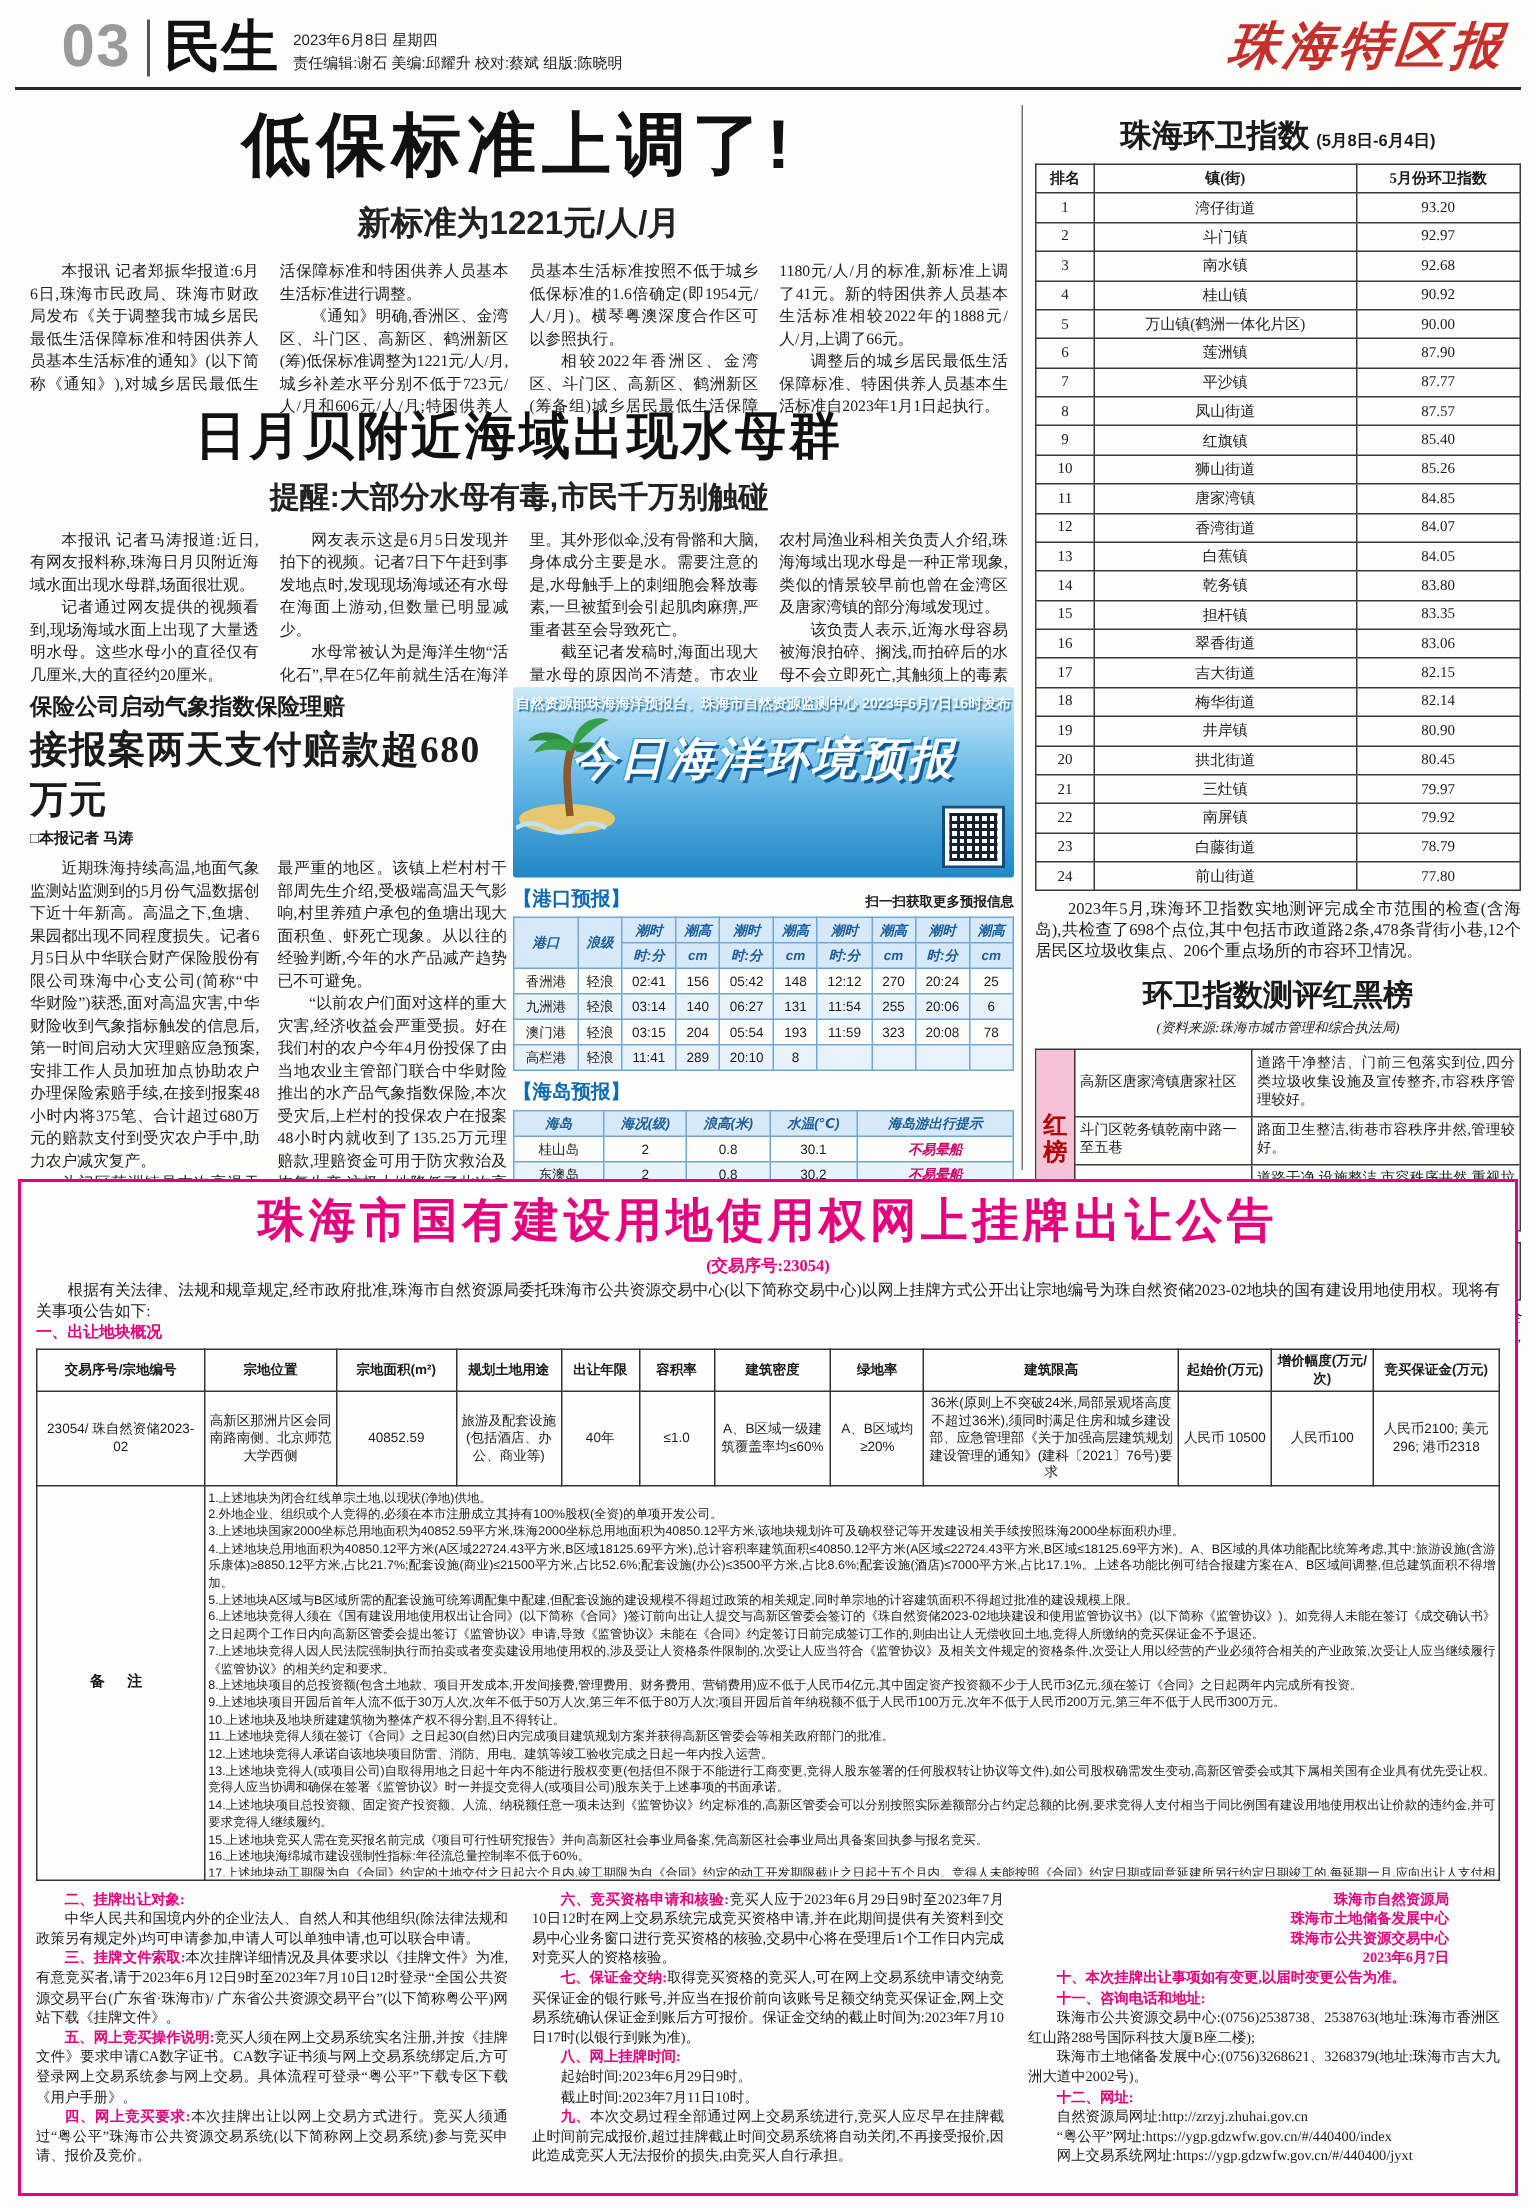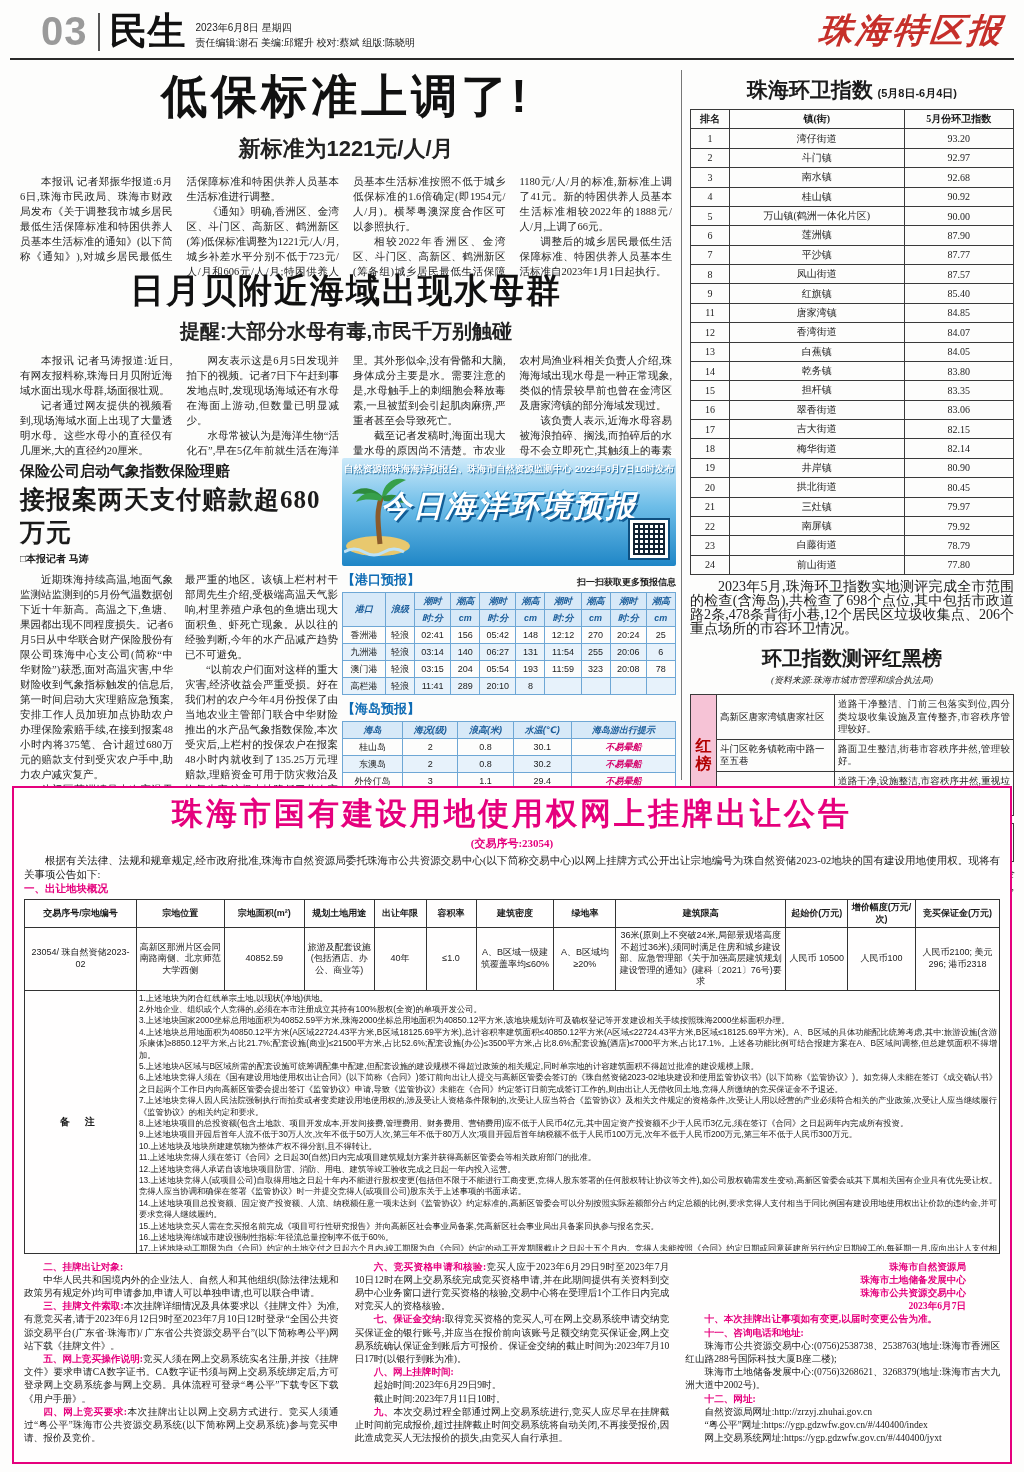--- a/index.html
+++ b/index.html
@@ -32,21 +32,21 @@
   #article2 .a-sub { font-size:20px; margin-top:4px; }
   #article2 .a-body { margin-top:8px; column-count:4; column-gap:14px; height:118px; overflow:hidden; }
   #article3 { left:20px; top:462px; width:318px; }
   .a3-kicker { font-family:"Liberation Sans","DejaVu Sans",sans-serif; font-size:15px; font-weight:bold; }
   .a3-head { font-size:25px; font-weight:900; letter-spacing:1px; margin-top:2px; font-family:"Liberation Serif","DejaVu Serif",serif; }
   .a3-byline { font-size:10px; font-weight:bold; margin-top:3px; font-family:"Liberation Sans","DejaVu Sans",sans-serif; }
   #a3-body { margin-top:6px; column-count:2; column-gap:12px; height:248px; overflow:hidden; }
 
   
   #forecast { position:absolute; left:342px; top:458px; width:334px; height:322px; }
-  .banner { position:relative; height:108px; background:linear-gradient(180deg,#cdeafa 0%,#6dbde8 45%,#1f86c6 100%); overflow:hidden; border-radius:2px; }
+  .banner { position:relative; height:127px; background:linear-gradient(180deg,#cdeafa 0%,#6dbde8 45%,#1f86c6 100%); overflow:hidden; border-radius:2px; }
   .src-line { position:relative; z-index:2; text-align:center; font-size:9.5px; font-weight:bold; color:#fff; padding-top:5px; text-shadow:1px 1px 1px #14659c; font-family:"Liberation Sans","DejaVu Sans",sans-serif; }
   .f-title { position:relative; z-index:2; text-align:center; margin-top:10px; font-size:30px; font-weight:900; font-style:italic; letter-spacing:2px; color:#fff; text-shadow:2px 2px 0 #125d96, -1px -1px 0 #4aa7da; font-family:"Liberation Sans","DejaVu Sans",sans-serif; }
   .palm { position:absolute; left:2px; top:8px; z-index:1; }
   .qr { position:absolute; right:6px; bottom:6px; width:42px; height:42px; background:#fff; border:2px solid #0e4f80; z-index:3; padding:3px; }
   .qr-inner { width:100%; height:100%;
     background-image:repeating-linear-gradient(0deg,#123 0 2px,transparent 2px 5px),repeating-linear-gradient(90deg,#123 0 2px,transparent 2px 5px); }
   .f-secrow { display:flex; justify-content:space-between; align-items:flex-end; margin-top:5px; }
   .f-sec { font-size:13px; font-weight:bold; color:#0f6cb4; font-family:"Liberation Sans","DejaVu Sans",sans-serif; }
   .f-scan { font-size:9px; font-weight:bold; color:#222; }
   .f-table { width:100%; border-collapse:collapse; margin-top:3px; font-size:9px; text-align:center; font-family:"Liberation Sans","DejaVu Sans",sans-serif; }
@@ -56,21 +56,21 @@
   .f-table td.hint { color:#d4006a; font-weight:bold; font-style:italic; }
 
   
   #sanitation { position:absolute; left:690px; top:76px; width:324px; }
   .san-title { text-align:center; font-family:"Liberation Sans","DejaVu Sans",sans-serif; }
   .san-title b { font-size:21px; font-weight:900; }
   .san-title span { font-size:11px; font-weight:bold; }
   .san-table { width:100%; border-collapse:collapse; font-size:10px; margin-top:5px; text-align:center; }
   .san-table th, .san-table td { border:1px solid #3a3a3a; padding:2.2px 2px; }
   .san-table th { font-weight:bold; }
-  .san-foot { font-size:14px; line-height:14px; text-align:justify; margin-top:5px; }
+  .san-foot { font-size:11px; line-height:14px; text-align:justify; margin-top:5px; }
   .san-foot p { text-indent:2em; }
   .rb-title { text-align:center; font-size:20px; font-weight:900; margin-top:9px; font-family:"Liberation Sans","DejaVu Sans",sans-serif; }
   .rb-src { text-align:center; font-size:9px; font-style:italic; margin-top:2px; }
   .rb { display:flex; border:1px solid #3a3a3a; margin-top:7px; }
   .rb-label { width:26px; display:flex; align-items:center; justify-content:center; font-size:16px; font-weight:900; line-height:1.15; border-right:1px solid #3a3a3a; text-align:center; font-family:"Liberation Sans","DejaVu Sans",sans-serif; }
   .rb-label.red { background:#f6c3d6; color:#b20000; }
   .rb-label.black { background:#f2f2f2; color:#111; }
   .rb-items { flex:1; }
   .rb-item { display:flex; font-size:9.5px; line-height:12.5px; }
   .rb-item + .rb-item { border-top:1px solid #3a3a3a; }
@@ -364,20 +364,25 @@
           </tr>
           <tr>
             <td>8</td>
             <td>凤山街道</td>
             <td>87.57</td>
           </tr>
           <tr>
             <td>9</td>
             <td>红旗镇</td>
             <td>85.40</td>
+          </tr>
+          <tr>
+            <td>10</td>
+            <td>狮山街道</td>
+            <td>85.26</td>
           </tr>
           <tr>
             <td>11</td>
             <td>唐家湾镇</td>
             <td>84.85</td>
           </tr>
           <tr>
             <td>12</td>
             <td>香湾街道</td>
             <td>84.07</td>

